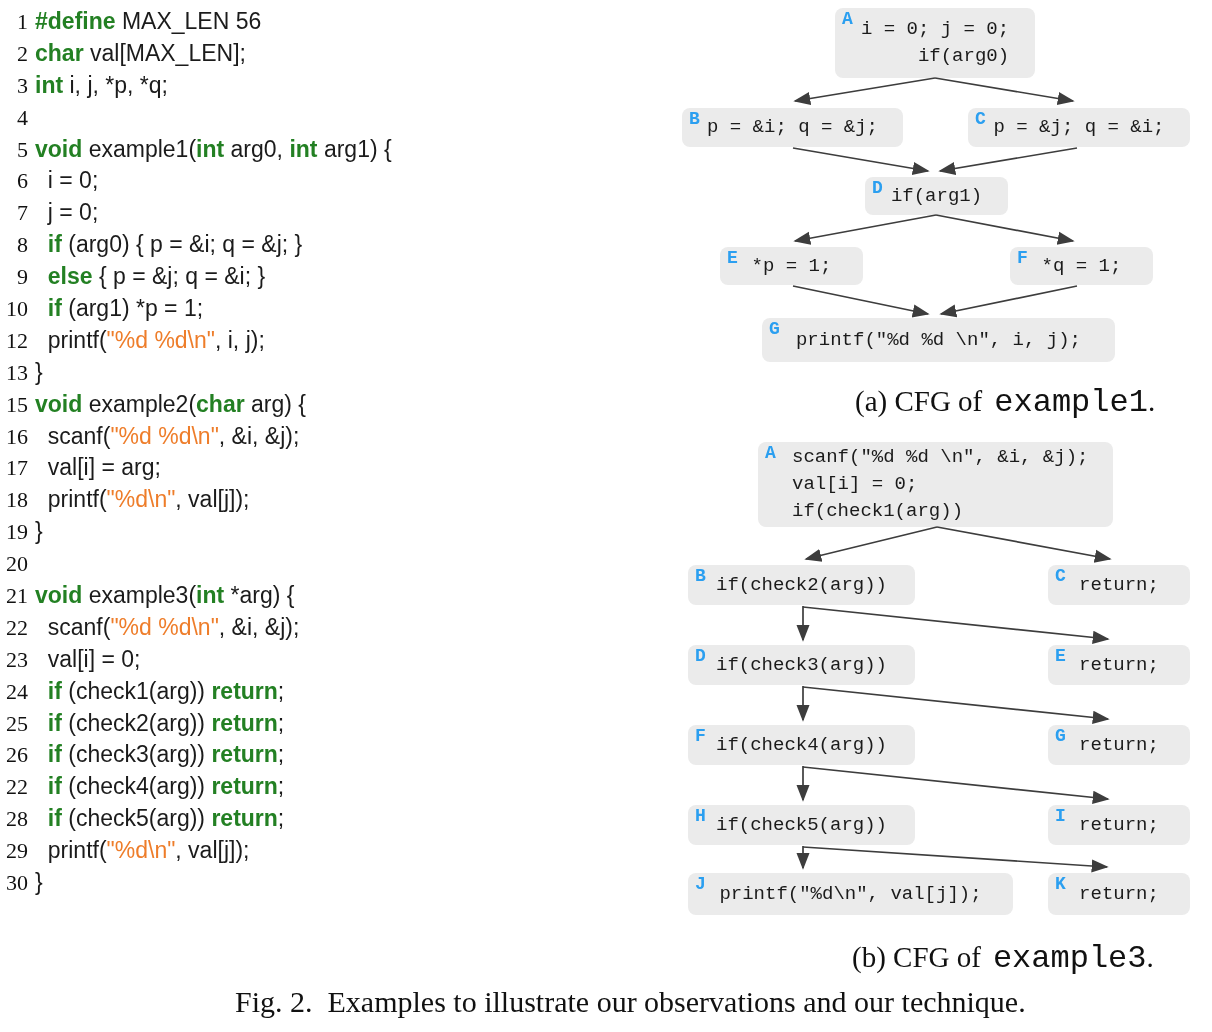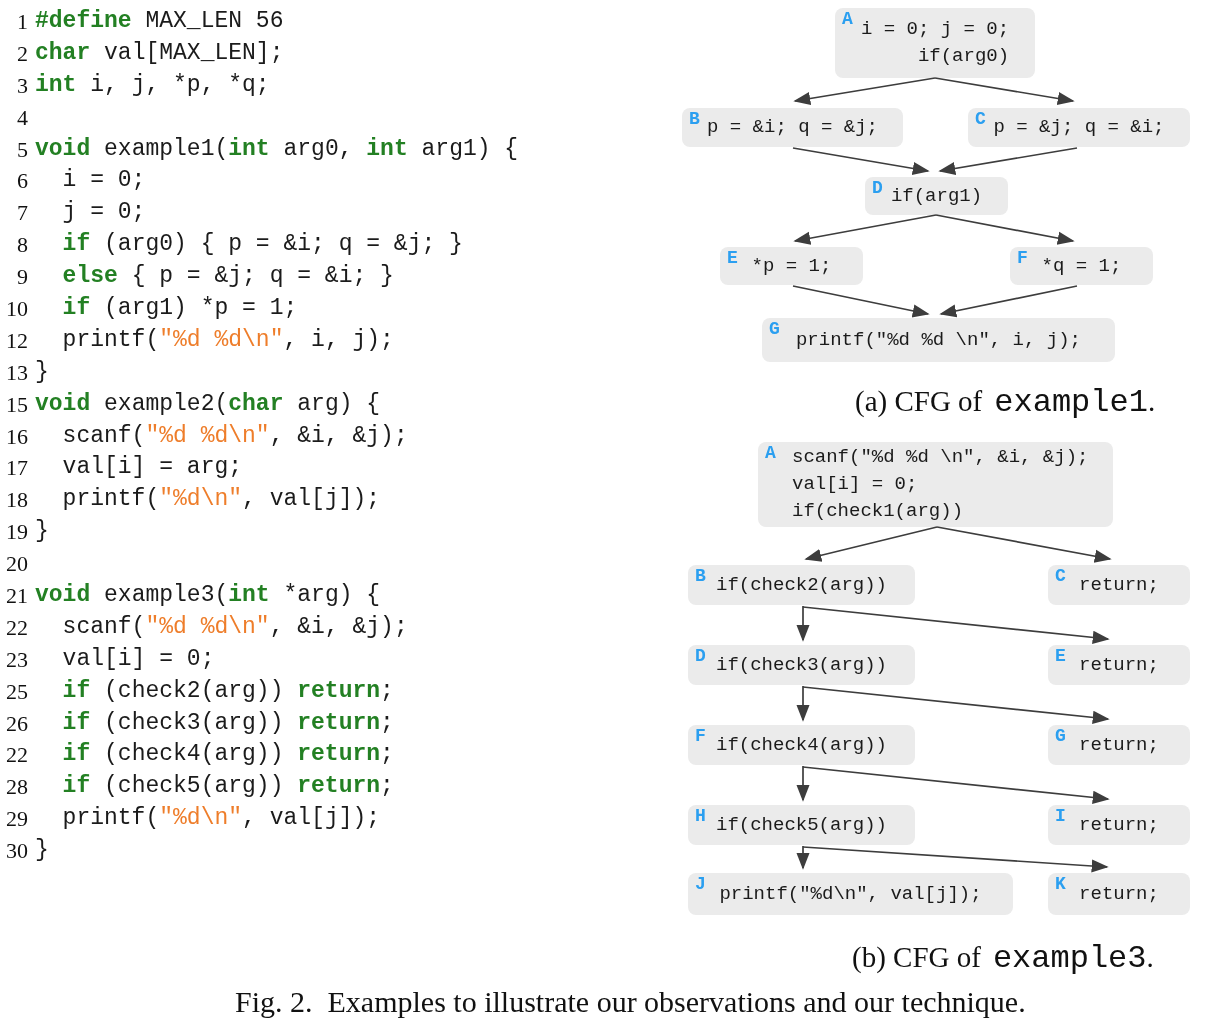--- a/index.html
+++ b/index.html
@@ -4,21 +4,21 @@
 <style>
   html,body{margin:0;padding:0;background:#ffffff;}
   #fig{position:relative;width:1212px;height:1032px;background:#fff;overflow:hidden;
        font-family:"DejaVu Sans Mono",monospace;}
 
   
   #code{position:absolute;left:2px;top:6px;font-size:23px;line-height:31.9px;color:#1b1b1b;}
   .code-row{display:flex;white-space:pre;height:31.9px;}
   .lnum{width:26px;text-align:right;font-family:"Liberation Serif",serif;
         font-size:22px;color:#111;flex:0 0 26px;}
-  .lbody{margin-left:7px;font-family:Liberation Mono, monospace;}
+  .lbody{margin-left:7px;font-family:Liberation Sans, sans-serif;}
   .k{color:var(--kw,#238023);font-weight:bold;}
   .s{color:var(--str,#ee7d2a);}
   .p{color:#1b1b1b;}
 
   
   .node{position:absolute;background:var(--fill,#ebebeb);border-radius:8px;
         display:flex;align-items:center;justify-content:center;
         font-family:"Liberation Mono",monospace;font-size:19px;color:#1b1b1b;}
   .node .nbody{text-align:right;line-height:27px;white-space:pre;}
   .node.left{justify-content:flex-start;}
@@ -57,20 +57,21 @@
       <div class="code-row"><span class="lnum">13</span><span class="lbody"><span class="p">}</span></span></div>
       <div class="code-row"><span class="lnum">15</span><span class="lbody"><span class="k">void</span><span class="p"> example2(</span><span class="k">char</span><span class="p"> arg) {</span></span></div>
       <div class="code-row"><span class="lnum">16</span><span class="lbody"><span class="p">  scanf(</span><span class="s">"%d %d\n"</span><span class="p">, &amp;i, &amp;j);</span></span></div>
       <div class="code-row"><span class="lnum">17</span><span class="lbody"><span class="p">  val[i] = arg;</span></span></div>
       <div class="code-row"><span class="lnum">18</span><span class="lbody"><span class="p">  printf(</span><span class="s">"%d\n"</span><span class="p">, val[j]);</span></span></div>
       <div class="code-row"><span class="lnum">19</span><span class="lbody"><span class="p">}</span></span></div>
       <div class="code-row"><span class="lnum">20</span><span class="lbody"></span></div>
       <div class="code-row"><span class="lnum">21</span><span class="lbody"><span class="k">void</span><span class="p"> example3(</span><span class="k">int</span><span class="p"> *arg) {</span></span></div>
       <div class="code-row"><span class="lnum">22</span><span class="lbody"><span class="p">  scanf(</span><span class="s">"%d %d\n"</span><span class="p">, &amp;i, &amp;j);</span></span></div>
       <div class="code-row"><span class="lnum">23</span><span class="lbody"><span class="p">  val[i] = 0;</span></span></div>
+      <div class="code-row"><span class="lnum">24</span><span class="lbody"><span class="p">  </span><span class="k">if</span><span class="p"> (check1(arg)) </span><span class="k">return</span><span class="p">;</span></span></div>
       <div class="code-row"><span class="lnum">25</span><span class="lbody"><span class="p">  </span><span class="k">if</span><span class="p"> (check2(arg)) </span><span class="k">return</span><span class="p">;</span></span></div>
       <div class="code-row"><span class="lnum">26</span><span class="lbody"><span class="p">  </span><span class="k">if</span><span class="p"> (check3(arg)) </span><span class="k">return</span><span class="p">;</span></span></div>
       <div class="code-row"><span class="lnum">22</span><span class="lbody"><span class="p">  </span><span class="k">if</span><span class="p"> (check4(arg)) </span><span class="k">return</span><span class="p">;</span></span></div>
       <div class="code-row"><span class="lnum">28</span><span class="lbody"><span class="p">  </span><span class="k">if</span><span class="p"> (check5(arg)) </span><span class="k">return</span><span class="p">;</span></span></div>
       <div class="code-row"><span class="lnum">29</span><span class="lbody"><span class="p">  printf(</span><span class="s">"%d\n"</span><span class="p">, val[j]);</span></span></div>
       <div class="code-row"><span class="lnum">30</span><span class="lbody"><span class="p">}</span></span></div>
     </div>
 
   <div>
       <div class="node" style="left: 835px; top: 8px; width: 200px; height: 70px;">

